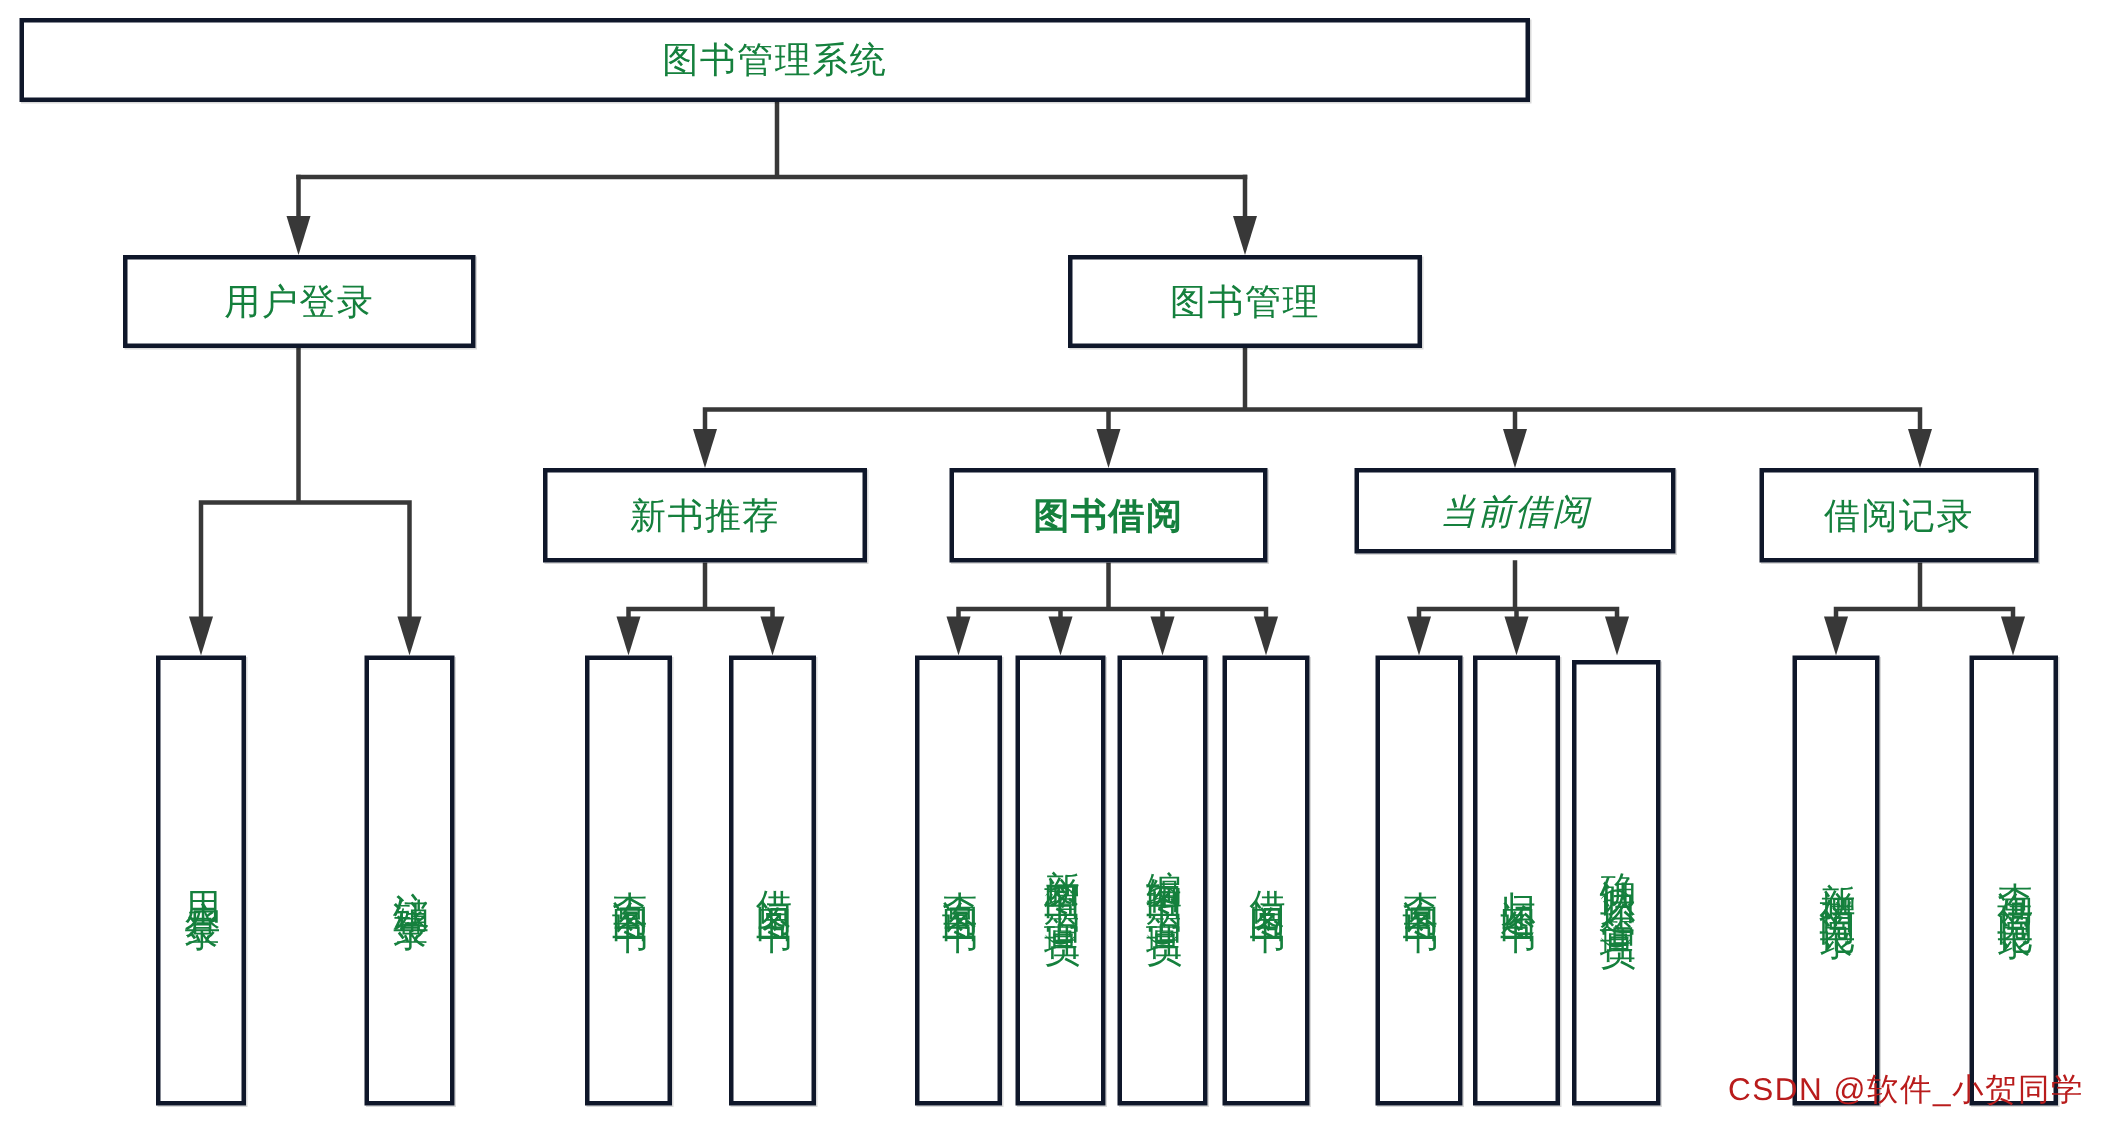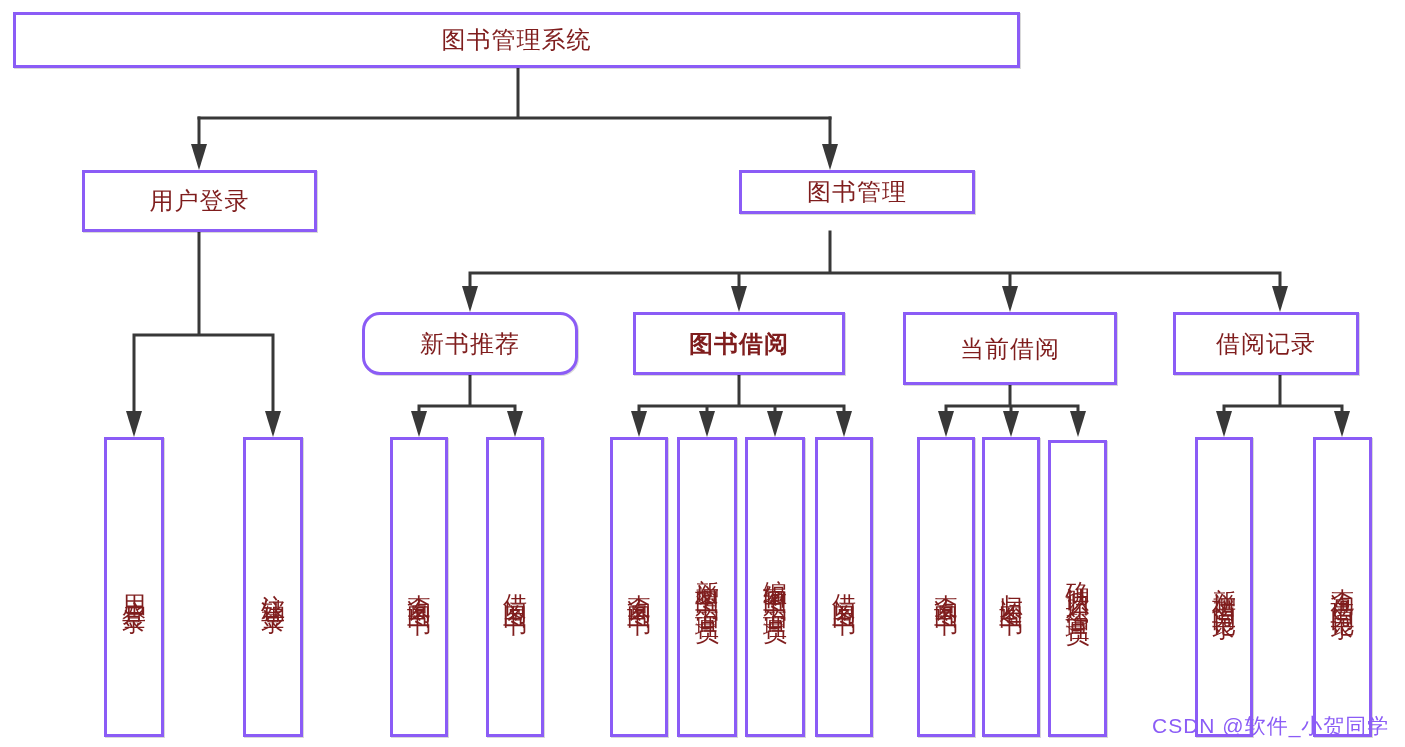--- a/index.html
+++ b/index.html
@@ -7,23 +7,23 @@
     position: relative;
     width: 1405px;
     height: 747px;
     background: #ffffff;
     font-family: "Liberation Sans", sans-serif;
     overflow: hidden;
   }
   .box {
     position: absolute;
     box-sizing: border-box;
-    border: 3px solid #8b5cf6;
+    border: 3px solid #0f172a;
     background: #ffffff;
-    color: #7f1d1d;
+    color: #15803d;
     display: flex;
     align-items: center;
     justify-content: center;
     box-shadow: 1px 1px 0 rgba(0,0,0,0.15);
   }
   .hbox {
     font-size: 24px;
     letter-spacing: 1px;
     white-space: nowrap;
   }
@@ -36,21 +36,21 @@
   }
   svg.connectors {
     position: absolute;
     left: 0; top: 0;
   }
   .watermark {
     position: absolute;
     left: 1152px;
     top: 712px;
     font-size: 21px;
-    color: #8b5cf6;
+    color: #b91c1c;
     letter-spacing: 1px;
     white-space: nowrap;
     z-index: 5;
   }
 </style>
 </head>
 <body>
 
 <div class="stage">
 
@@ -91,25 +91,25 @@
       <polygon points="1003,411 1019,411 1011,437"></polygon>
       <polygon points="1070,411 1086,411 1078,437"></polygon>
       <polygon points="1216,411 1232,411 1224,437"></polygon>
       <polygon points="1334,411 1350,411 1342,437"></polygon>
     </g>
   </svg>
 
   <div class="box hbox" style="left:13px;top:12px;width:1007px;height:56px;">图书管理系统</div>
 
   <div class="box hbox" style="left:82px;top:170px;width:235px;height:62px;">用户登录</div>
-  <div class="box hbox" style="left:712px;top:170px;width:236px;height:44px;margin-left:27px;">图书管理</div>
+  <div class="box hbox" style="left:712px;top:170px;width:236px;height:62px;">图书管理</div>
 
-  <div class="box hbox" style="left:362px;top:312px;width:216px;height:63px;border-radius:18px;">新书推荐</div>
+  <div class="box hbox" style="left:362px;top:312px;width:216px;height:63px;">新书推荐</div>
   <div class="box hbox" style="left:633px;top:312px;width:212px;height:63px;font-weight:bold;">图书借阅</div>
-  <div class="box hbox" style="left:903px;top:312px;width:214px;height:73px;">当前借阅</div>
+  <div class="box hbox" style="left:903px;top:312px;width:214px;height:57px;font-style:italic;">当前借阅</div>
   <div class="box hbox" style="left:1173px;top:312px;width:186px;height:63px;">借阅记录</div>
 
   <div class="box vbox" style="left:104px;top:437px;width:60px;height:300px;">用户登录</div>
   <div class="box vbox" style="left:243px;top:437px;width:60px;height:300px;">注销登录</div>
 
   <div class="box vbox" style="left:390px;top:437px;width:58px;height:300px;">查询图书</div>
   <div class="box vbox" style="left:486px;top:437px;width:58px;height:300px;">借阅图书</div>
 
   <div class="box vbox" style="left:610px;top:437px;width:58px;height:300px;">查询图书</div>
   <div class="box vbox" style="left:677px;top:437px;width:60px;height:300px;">新增图书（管理员）</div>

